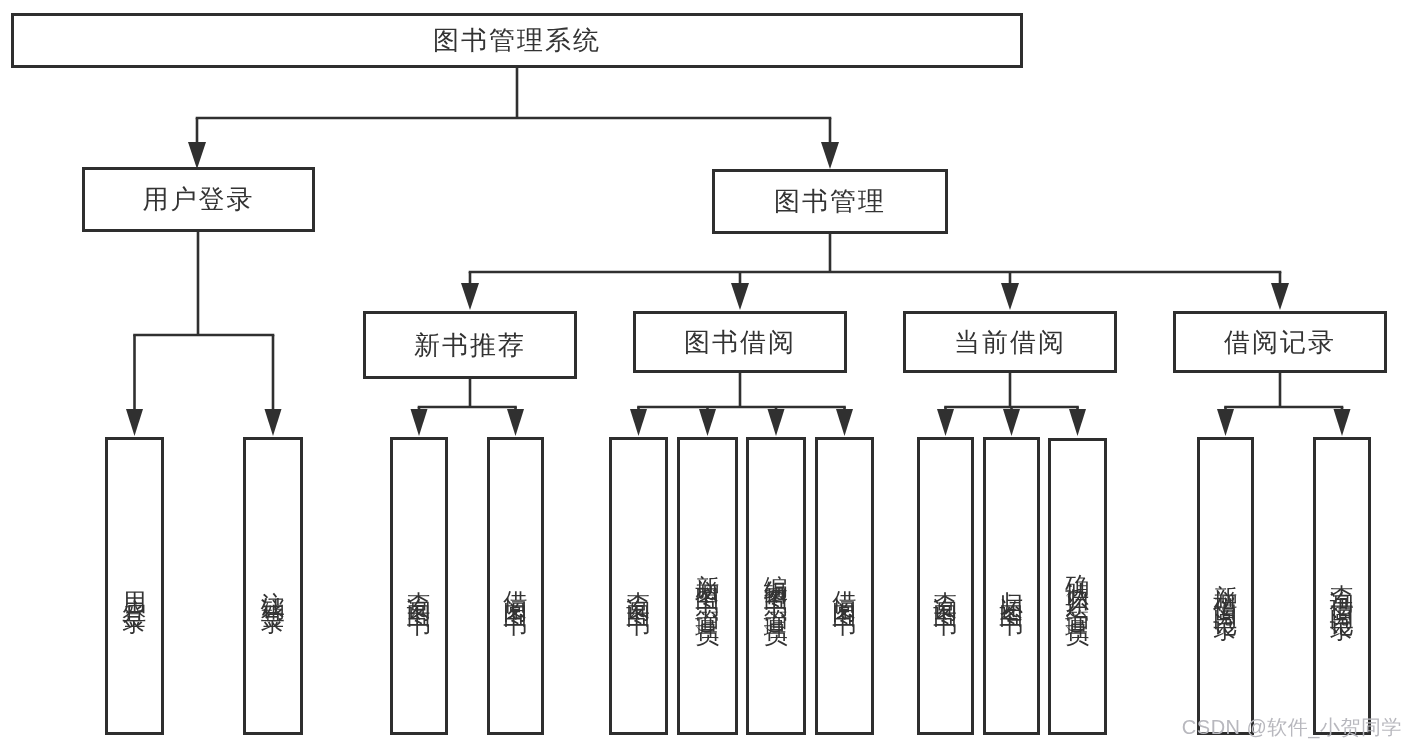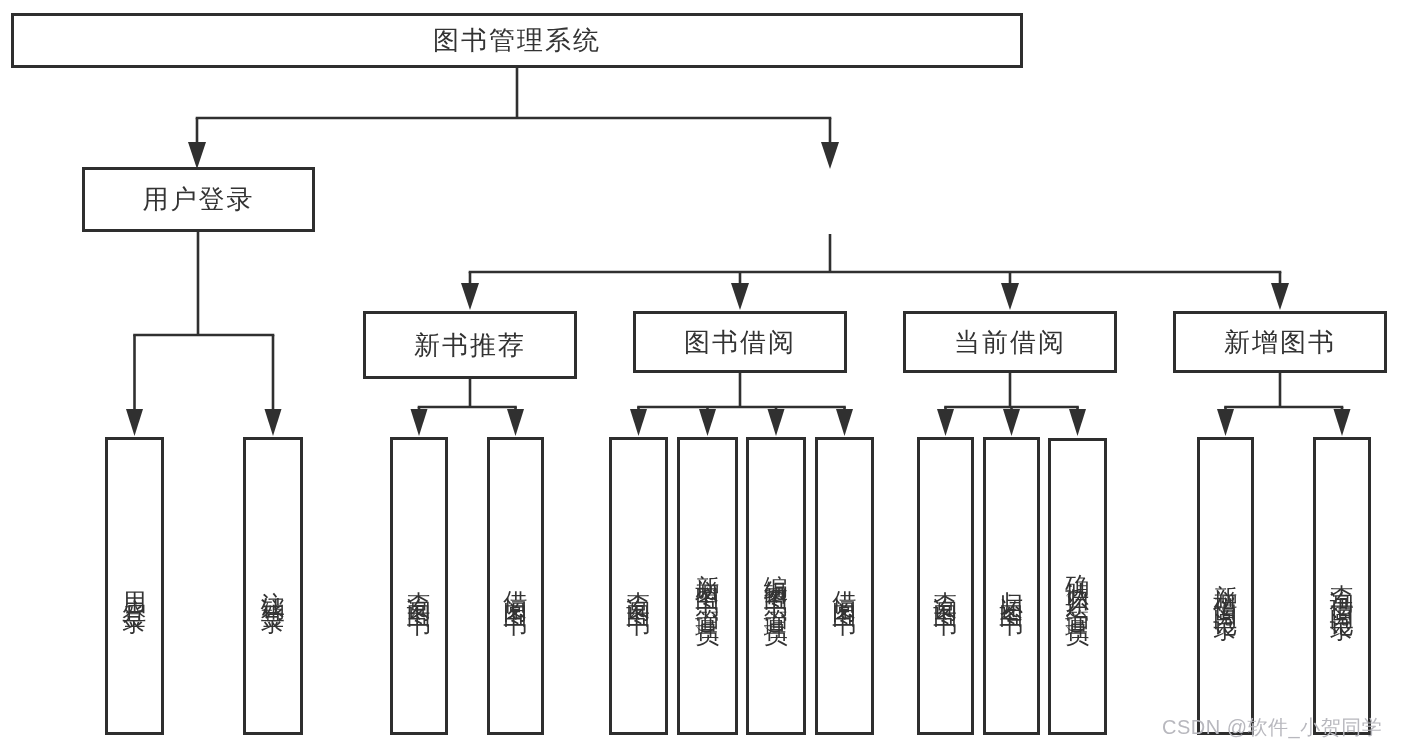--- a/index.html
+++ b/index.html
@@ -30,20 +30,21 @@
   }
   .lbl{display:block;}
   #watermark{
     position:absolute;
     left:1162px;top:714px;
     width:240px;
     font-size:20px;
     color:#b8b8be;
     letter-spacing:0.5px;
     white-space:nowrap;
+    text-align:right;
   }
 </style>
 </head>
 <body>
 
 <div id="canvas">
 
   <svg id="wires" viewBox="0 0 1405 747" xmlns="http://www.w3.org/2000/svg">
     <g stroke="#303030" stroke-width="2.6" fill="none">
       <path d="M517 68 V118"></path>
@@ -93,32 +94,35 @@
     </g>
   </svg>
 
   <div class="node h" style="left:11px;top:13px;width:1012px;height:55px">
     <span class="lbl">图书管理系统</span>
   </div>
 
   <div class="node h" style="left:82px;top:167px;width:233px;height:65px">
     <span class="lbl">用户登录</span>
   </div>
+  <div class="node h" style="left:712px;top:169px;width:236px;height:65px">
+    <span class="lbl">图书管理</span>
+  </div>
 
   <div class="node h" style="left:363px;top:311px;width:214px;height:68px">
     <span class="lbl">新书推荐</span>
   </div>
   <div class="node h" style="left:903px;top:311px;width:214px;height:62px">
     <span class="lbl">当前借阅</span>
   </div>
   <div class="node h" style="left:633px;top:311px;width:214px;height:62px">
     <span class="lbl">图书借阅</span>
   </div>
   <div class="node h" style="left:1173px;top:311px;width:214px;height:62px">
-    <span class="lbl">新增图书</span>
+    <span class="lbl">借阅记录</span>
   </div>
 
   <div class="node v" style="left:105px;top:437px;width:59px;height:298px">
     <span class="lbl">用户登录</span>
   </div>
   <div class="node v" style="left:243px;top:437px;width:60px;height:298px">
     <span class="lbl">注销登录</span>
   </div>
 
   <div class="node v" style="left:390px;top:437px;width:58px;height:298px">

